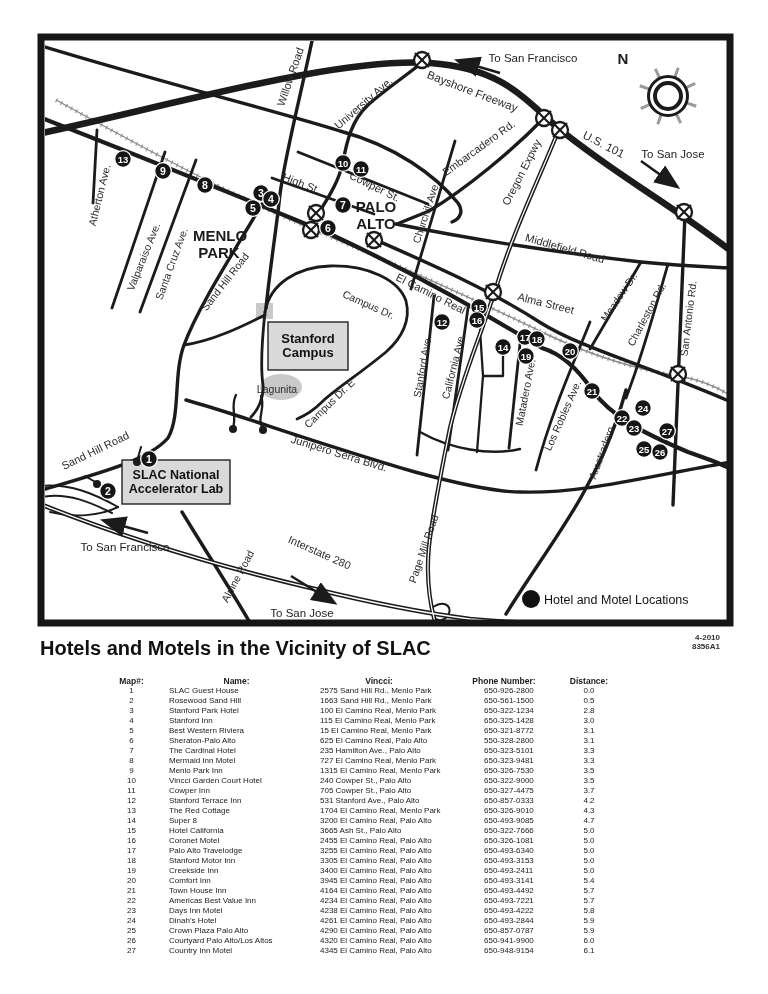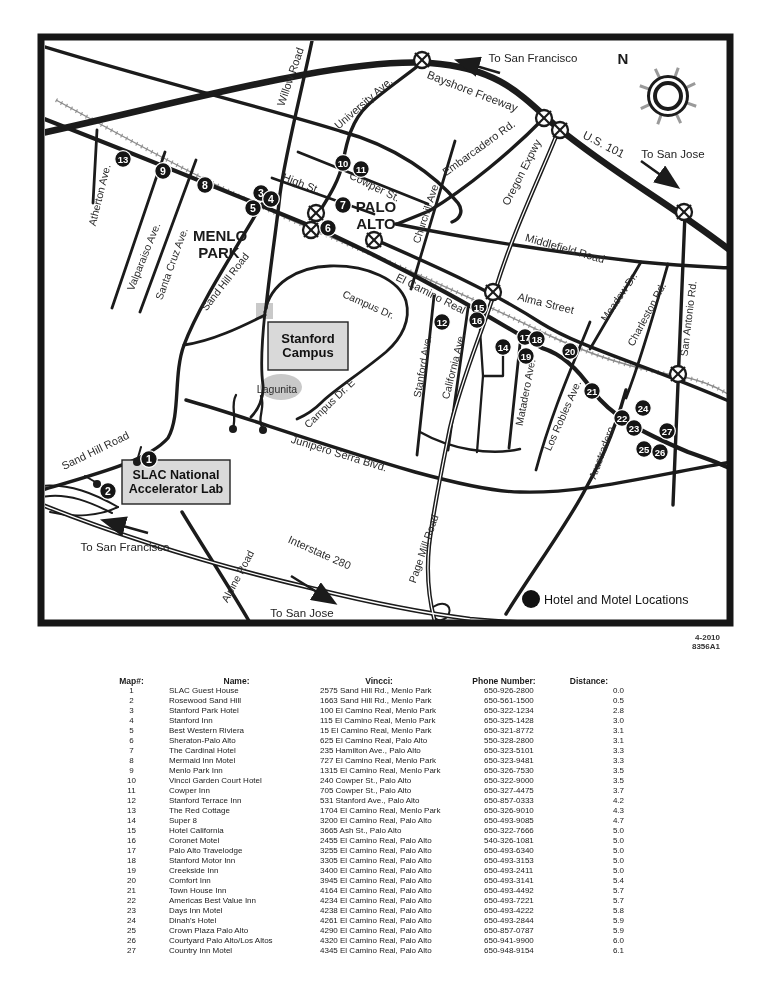--- a/index.html
+++ b/index.html
@@ -9,21 +9,21 @@
   .page-title{position:absolute;left:40px;top:637px;font-size:20px;font-weight:bold;color:#111;}
   .doc-num{position:absolute;right:48px;top:633px;font-size:8px;line-height:9px;text-align:right;color:#333;font-weight:bold;}
   #table{position:absolute;left:94px;top:676px;width:540px;}
   .t-head,.t-row{display:grid;grid-template-columns:75px 135px 150px 100px 70px;line-height:10px;}
   .t-head{font-weight:bold;font-size:8.5px;}
   .t-head span{text-align:center;}
   .t-row{font-size:8px;}
   .t-row .c0{text-align:center;}
   .t-row .c2{padding-left:16px;}
   .t-row .c3{padding-left:30px;}
-  .t-row .c4{text-align:right;}
+  .t-row .c4{text-align:center;}
   svg text{font-family:"Liberation Sans",sans-serif;}
 </style>
 </head>
 <body>
 
 <div class="page">
   <svg id="map-svg" width="768" height="632" viewBox="0 0 768 632">
       <defs>
         <clipPath id="mapclip">
           <rect x="45" y="41" width="682" height="579"></rect>
@@ -303,20 +303,21 @@
           <line x1="659.547634765186" y1="77.873844259267" x2="655.321452147779" y2="68.8107663889005" stroke="#9a9a9a" stroke-width="3"></line>
           <line x1="674.8404028665134" y1="77.20614758428184" x2="678.2606042997701" y2="67.80922137642274" stroke="#9a9a9a" stroke-width="3"></line>
           <line x1="686.126155740733" y1="87.547634765186" x2="695.1892336110994" y2="83.321452147779" stroke="#9a9a9a" stroke-width="3"></line>
           <circle cx="668" cy="96" r="19.5" fill="none" stroke="#1b1b1b" stroke-width="3"></circle>
           <circle cx="668" cy="96" r="13" fill="#fff" stroke="#1b1b1b" stroke-width="4"></circle>
           <text x="623" y="64" text-anchor="middle" font-size="15" font-weight="bold" fill="#1b1b1b">N</text>
         </g>
       </g>
       <rect x="41" y="37" width="689" height="586" fill="none" stroke="#161616" stroke-width="7"></rect>
     </svg>
+  <div class="page-title">Hotels and Motels in the Vicinity of SLAC</div>
   <div class="doc-num">
     <div>4-2010</div>
     <div>8356A1</div>
   </div>
   <div id="table">
     <div class="t-head">
       <span>Map#:</span>
       <span>Name:</span>
       <span>Vincci:</span>
       <span>Phone Number:</span>
@@ -425,21 +426,21 @@
           <span class="c0">15</span>
           <span class="c1">Hotel California</span>
           <span class="c2">3665 Ash St., Palo Alto</span>
           <span class="c3">650-322-7666</span>
           <span class="c4">5.0</span>
         </div>
         <div class="t-row">
           <span class="c0">16</span>
           <span class="c1">Coronet Motel</span>
           <span class="c2">2455 El Camino Real, Palo Alto</span>
-          <span class="c3">540-326-1081</span>
+          <span class="c3">650-326-1081</span>
           <span class="c4">5.0</span>
         </div>
         <div class="t-row">
           <span class="c0">17</span>
           <span class="c1">Palo Alto Travelodge</span>
           <span class="c2">3255 El Camino Real, Palo Alto</span>
           <span class="c3">650-493-6340</span>
           <span class="c4">5.0</span>
         </div>
         <div class="t-row">

